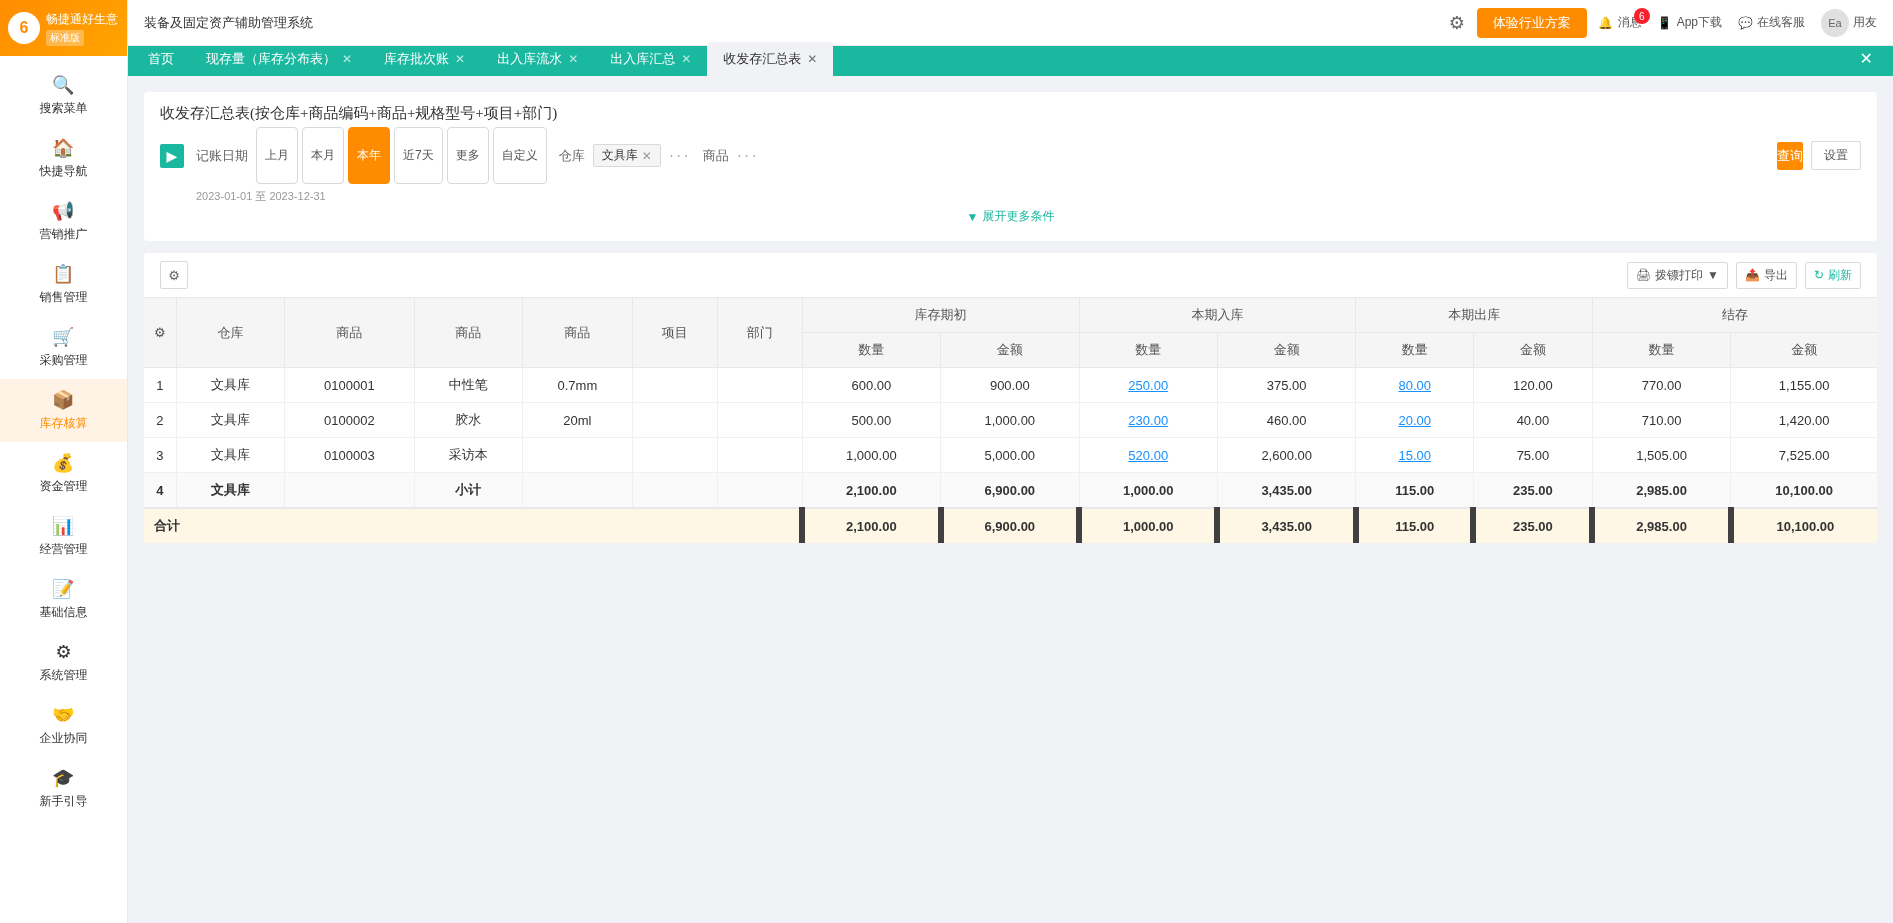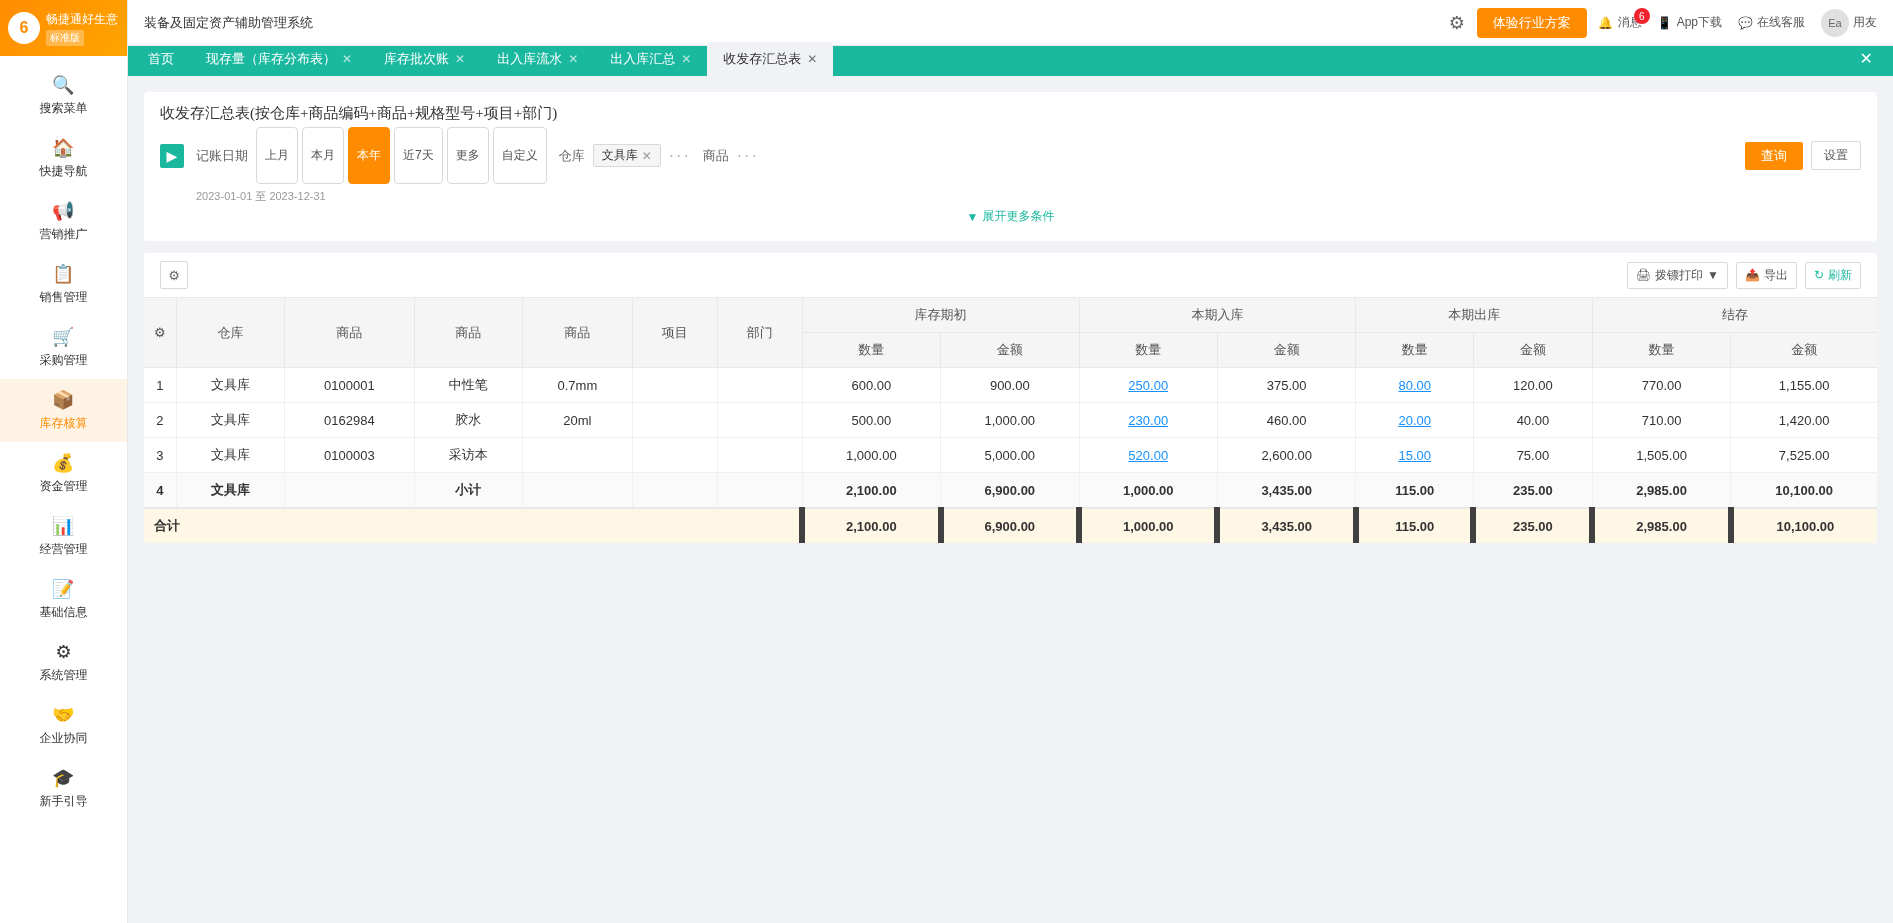--- a/index.html
+++ b/index.html
@@ -48,21 +48,21 @@
     .filter-expand-btn { width: 24px; height: 24px; background: #1bb8a0; color: #fff; border: none; border-radius: 2px; cursor: pointer; display: flex; align-items: center; justify-content: center; font-size: 14px; flex-shrink: 0; }
     .filter-section { display: flex; align-items: center; gap: 8px; justify-content: space-between; }
     .filter-label { color: #666; font-size: 13px; }
     .filter-date-btns { display: flex; align-items: center; gap: 4px; }
     .filter-date-btn { padding: 19px 8px; border: 1px solid #d9d9d9; background: #fff; color: #555; border-radius: 4px; cursor: pointer; font-size: 12px; }
     .filter-date-btn.active { background: #ff8c00; color: #fff; border-color: #ff8c00; }
     .filter-warehouse-tag { background: #f5f5f5; border: 1px solid #d9d9d9; padding: 2px 8px; border-radius: 2px; font-size: 12px; color: #333; display: flex; align-items: center; gap: 4px; }
     .filter-warehouse-tag-close { cursor: pointer; color: #999; }
     .filter-dots { color: #aaa; cursor: pointer; font-size: 16px; letter-spacing: 2px; }
     .filter-right { margin-left: auto; display: flex; align-items: center; gap: 8px; }
-    .query-btn { background: #ff8c00; color: #fff; border: none; border-radius: 2px; padding: 5px 16px; cursor: pointer; font-size: 13px; }
+    .query-btn { background: #ff8c00; color: #fff; border: none; border-radius: 2px; padding: 5px 0; cursor: pointer; font-size: 13px; }
     .settings-btn { background: #fff; color: #555; border: 1px solid #d9d9d9; border-radius: 2px; padding: 5px 12px; cursor: pointer; font-size: 12px; }
 
     
     .expand-more { display: flex; justify-content: center; padding: 4px 0; }
     .expand-more-btn { color: #1bb8a0; cursor: pointer; font-size: 12px; display: flex; align-items: center; gap: 4px; border: none; background: transparent; }
     .toolbar-icon { width: 28px; height: 28px; cursor: pointer; color: #666; display: flex; align-items: center; justify-content: center; border: 1px solid #d9d9d9; border-radius: 2px; background: #fff; }
     .toolbar-btn { display: flex; align-items: center; gap: 4px; color: #555; cursor: pointer; font-size: 12px; padding: 4px 8px; border: 1px solid #d9d9d9; border-radius: 2px; background: #fff; }
     .toolbar-refresh-btn { color: #1bb8a0; font-size: 12px; cursor: pointer; display: flex; align-items: center; gap: 4px; padding: 4px 8px; border: 1px solid #d9d9d9; border-radius: 2px; background: #fff; }
 
     
@@ -316,21 +316,21 @@
               <td class="link">250.00</td>
               <td>375.00</td>
               <td class="link">80.00</td>
               <td>120.00</td>
               <td>770.00</td>
               <td>1,155.00</td>
             </tr>
             <tr>
               <td>2</td>
               <td>文具库</td>
-              <td>0162984</td>
+              <td>0100002</td>
               <td>胶水</td>
               <td>20ml</td>
               <td></td>
               <td></td>
               <td>500.00</td>
               <td>1,000.00</td>
               <td class="link">230.00</td>
               <td>460.00</td>
               <td class="link">20.00</td>
               <td>40.00</td>

